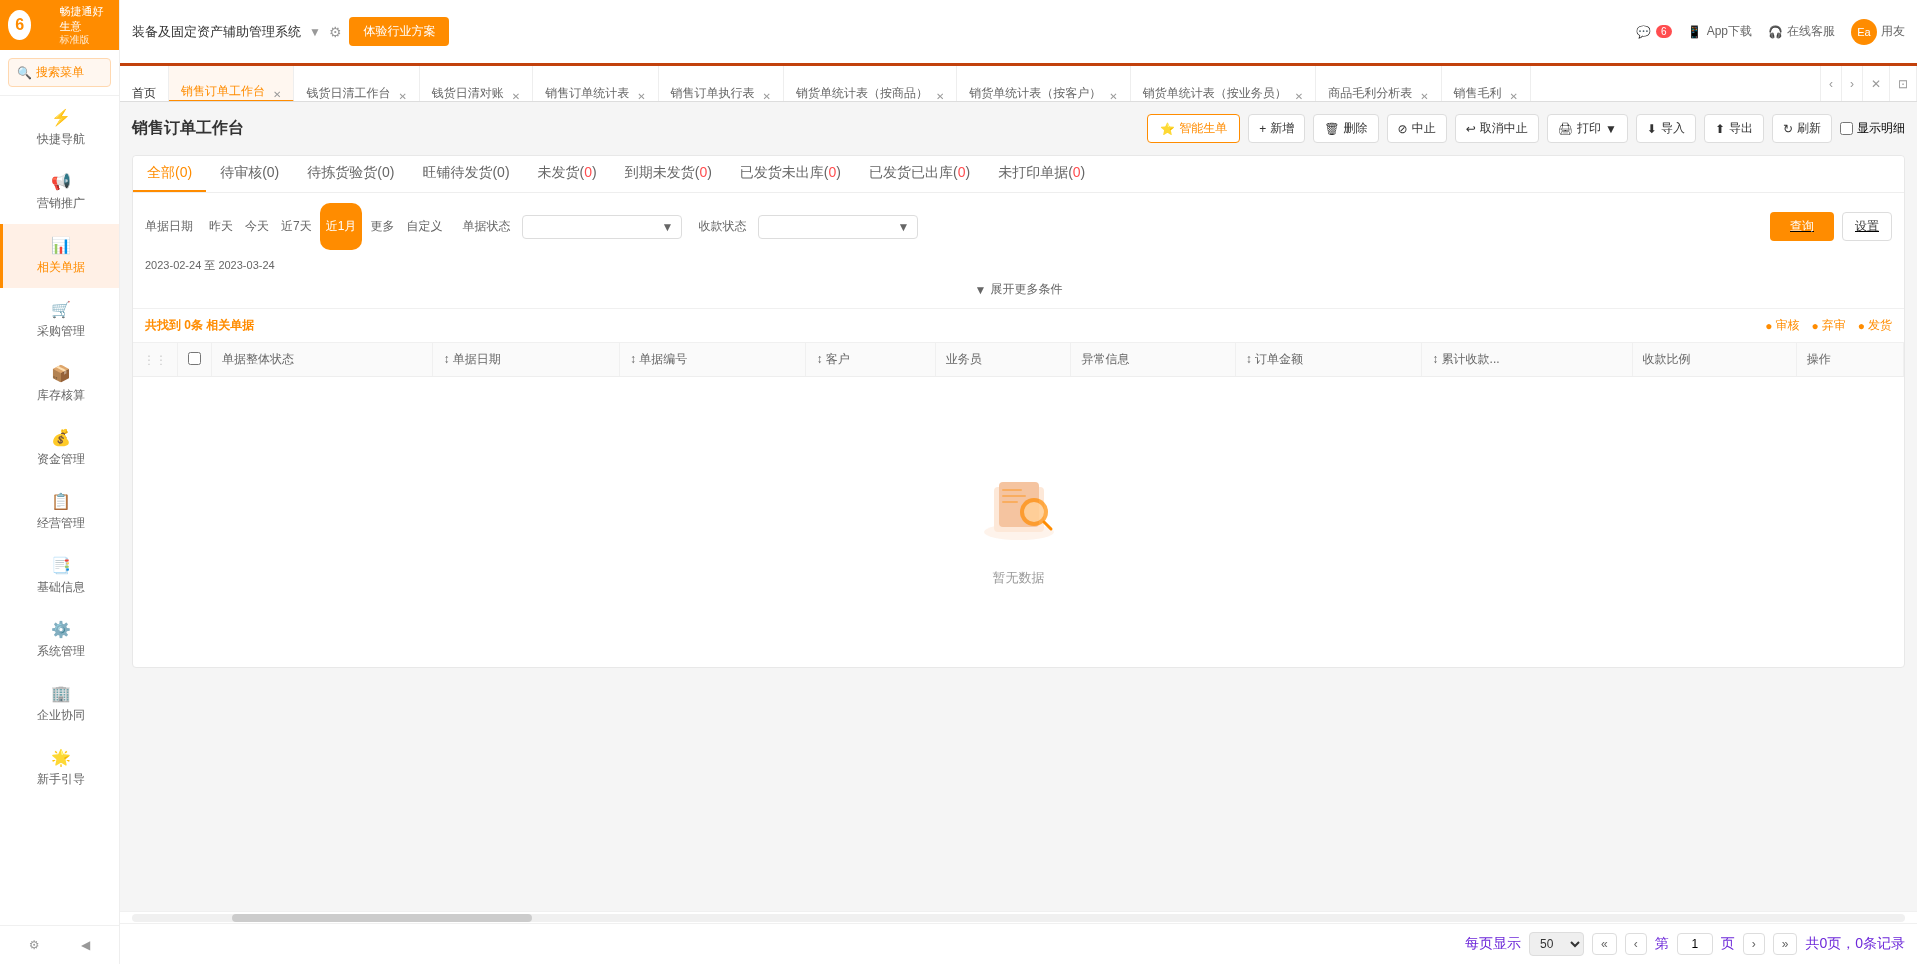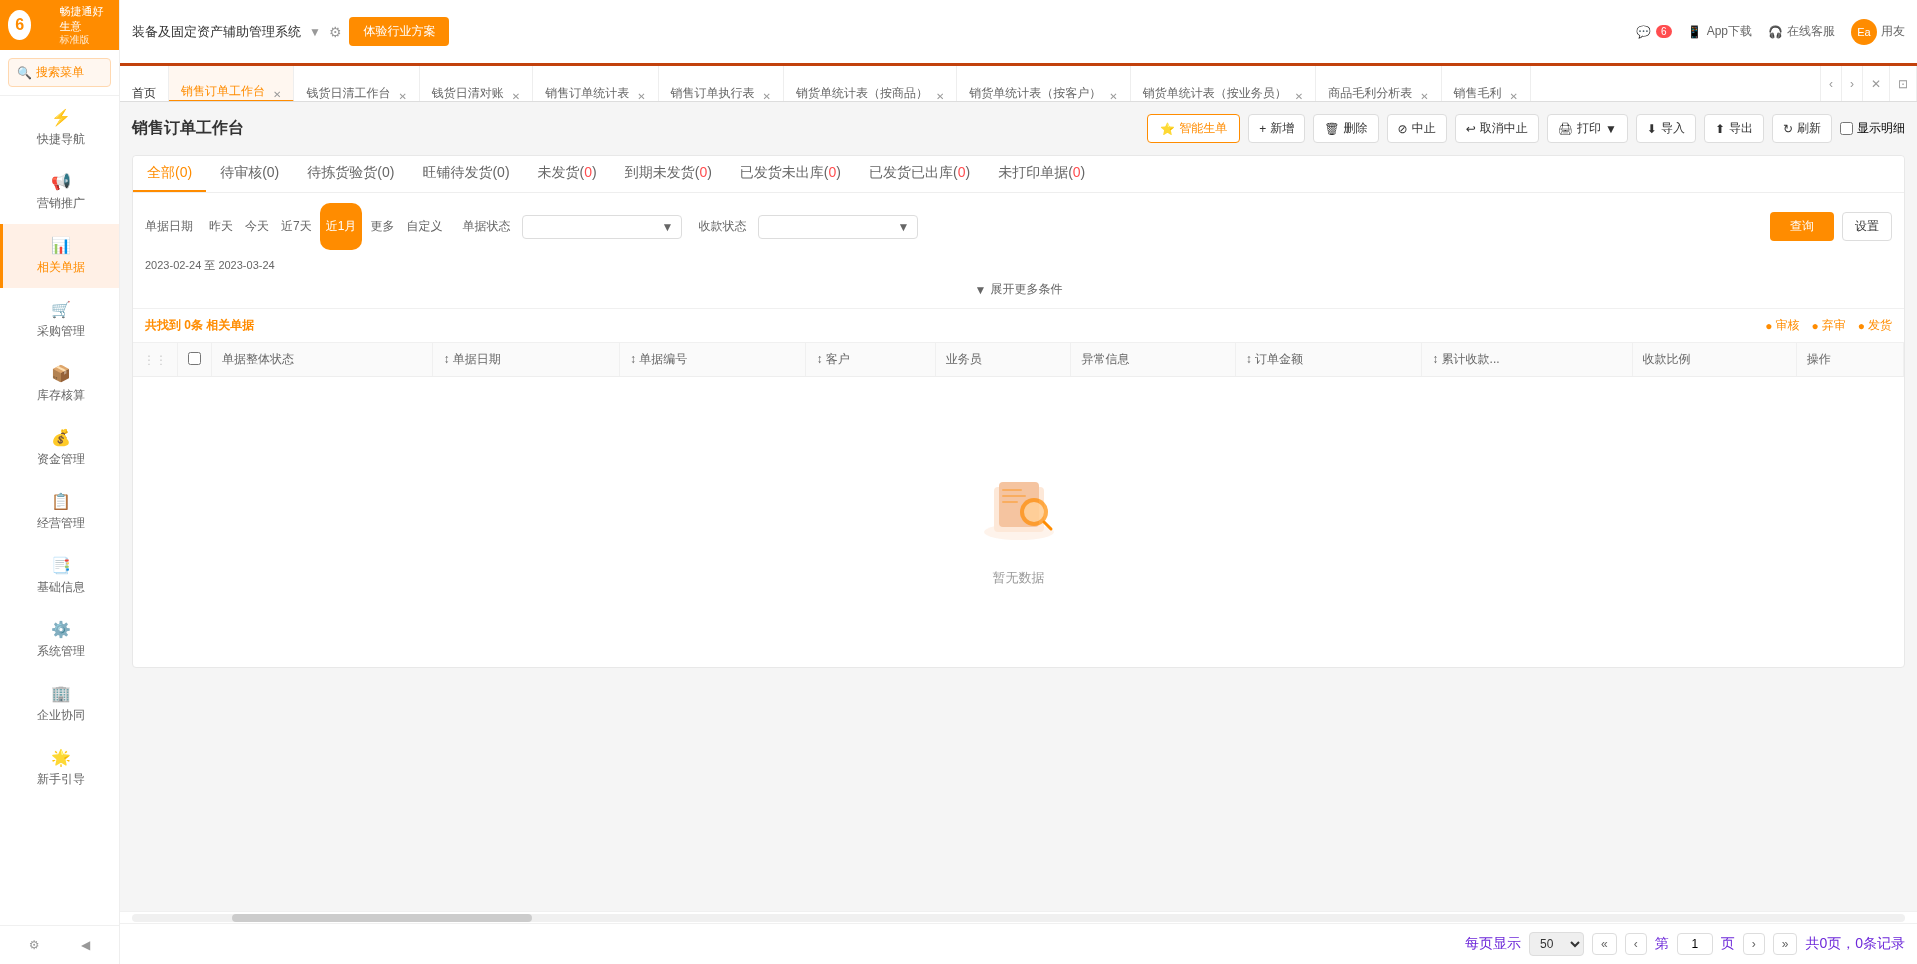--- a/index.html
+++ b/index.html
@@ -331,21 +331,21 @@
               <span>▼</span>
             </div>
           </div>
           <div class="filter-item">
             <span class="filter-label">收款状态</span>
             <div class="filter-select" style="min-width:160px;">
               <span></span>
               <span>▼</span>
             </div>
           </div>
-          <div style="margin-left:auto; display:flex; gap:8px;">
+          <div style="margin-left:auto; display:flex; gap:8px;text-decoration:underline;">
             <button class="query-btn">查询</button>
             <button class="set-btn">设置</button>
           </div>
         </div>
         <div style="margin-top:8px; display:flex; align-items:center; gap:4px;">
           <span class="date-range">2023-02-24 至 2023-03-24</span>
         </div>
         <div style="margin-top:8px; display:flex; justify-content:center;">
           <div class="expand-btn">
             <span>▼</span>

